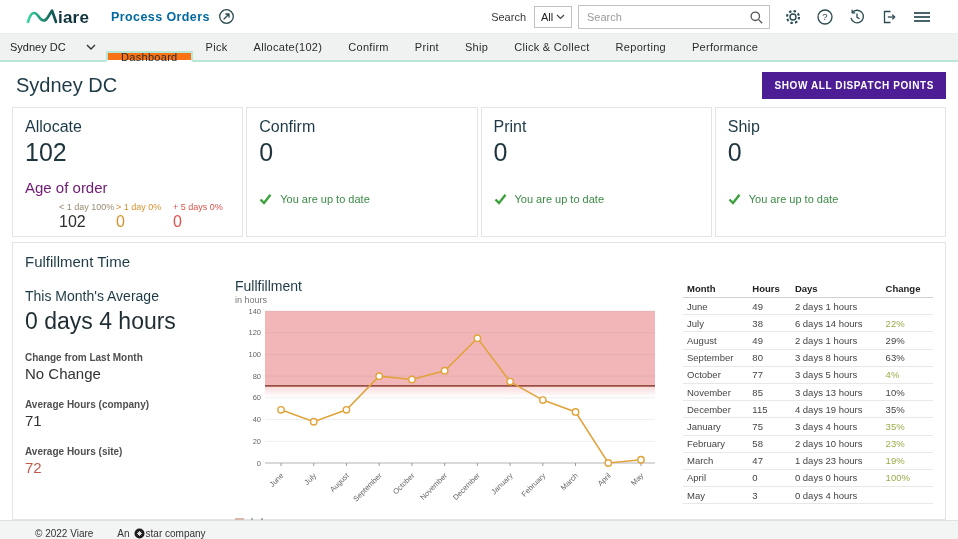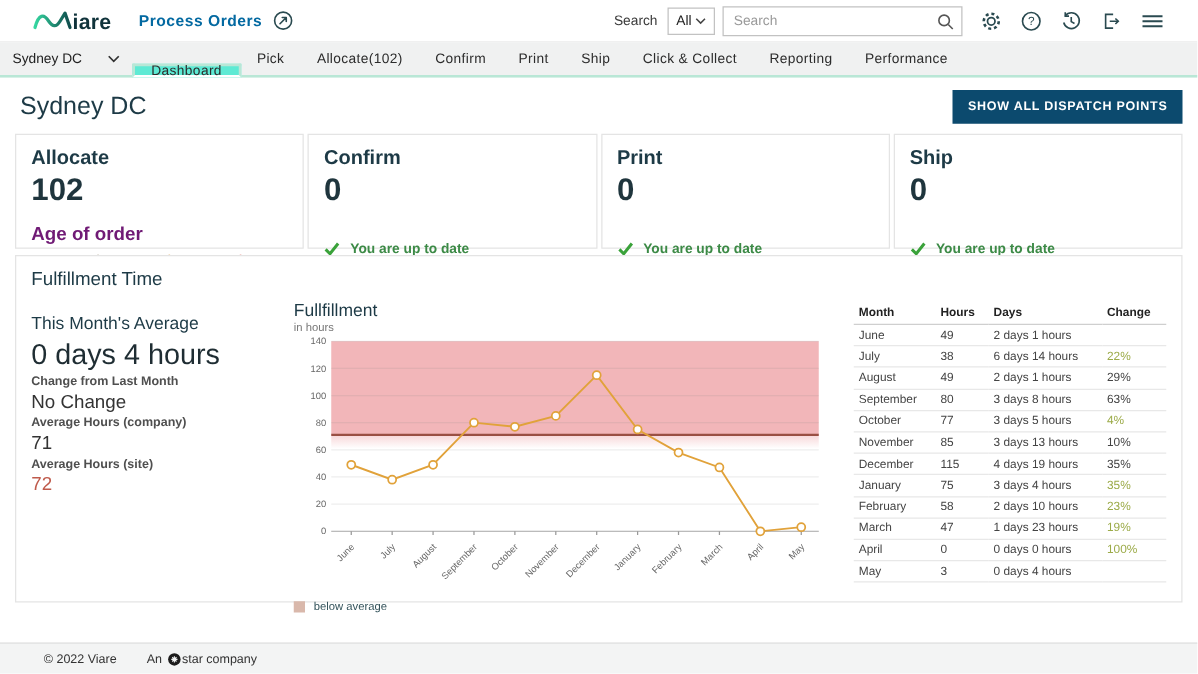--- a/index.html
+++ b/index.html
@@ -29,53 +29,53 @@
   .icon-btn svg { display:block; }
 
   
   .navbar { height:28px; background:#f0f1f1; border-bottom:2px solid #b9e7d6;
     display:flex; align-items:stretch; flex:0 0 auto; }
   .site-select { width:106px; display:flex; align-items:center; justify-content:space-between;
     padding:0 10px; font-size:11px; color:#222; cursor:pointer; }
   .tabs { display:flex; align-items:stretch; }
   .tab { display:flex; align-items:center; padding:0 13px; font-size:11px; color:#2c2c2c;
     letter-spacing:.3px; cursor:pointer; }
-  .tab.active { background:#5eead4; border:2px solid #b9e7d6; border-bottom:2px solid #fff;
+  .tab.active { background:#f97316; border:2px solid #b9e7d6; border-bottom:2px solid #fff;
     margin-bottom:-2px;margin-top:17px; }
 
   
   .title-row { display:flex; align-items:center; padding:10px 12px 8px 16px; flex:0 0 auto; }
   .page-title { font-size:20px; font-weight:400; color:#1d3a46; }
   .title-spacer { flex:1; }
-  .dispatch-btn { background:#0c4a6e; color:#fff; border:none; font-size:10px; font-weight:bold;
+  .dispatch-btn { background:#4c1d95; color:#fff; border:none; font-size:10px; font-weight:bold;
     letter-spacing:.6px; padding:8px 12px; cursor:pointer; font-family:"Liberation Sans", sans-serif; }
 
   
   .cards-row { display:flex; gap:3px; margin:0 12px; flex:0 0 auto; }
-  .card { flex:1; border:1px solid #e4e4e4; background:#fff; height:92px; padding:10px 12px;font-weight:bold; }
+  .card { flex:1; border:1px solid #e4e4e4; background:#fff; height:130px; padding:10px 12px; }
   .card-title { font-size:16px; color:#1d3a46; }
   .card-count { font-size:25px; color:#1f353d; margin-top:2px; }
   .age-title { font-size:15px; color:#701a75; margin-top:12px; }
   .buckets { display:flex; margin-top:6px;margin-left:34px; }
   .bucket { width:33.3%; }
   .bucket-label { font-size:9px; }
   .bucket-value { font-size:16px; margin-top:1px; }
   .status { display:flex; align-items:flex-start; margin-top:26px; }
   .status svg { margin-right:8px; }
   .status span { font-size:11px; }
 
   
   .panel { border:1px solid #e4e4e4; background:#fff; margin:5px 12px 0; padding:10px 12px;
     flex:0 0 auto; height:278px; }
   .panel-title { font-size:15px; color:#1d3a46; }
   .panel-cols { display:flex; margin-top:8px; }
   .stats-col { width:196px; flex:0 0 auto; }
   .stat-label-lg { font-size:14px; color:#1d3a46; }
   .stat-value-xl { font-size:23px; color:#1f2d33; margin-top:4px; }
-  .stat-label-sm { font-size:10px; font-weight:bold; color:#4f4f4f; margin-top:3px; }
+  .stat-label-sm { font-size:10px; font-weight:bold; color:#4f4f4f; margin-top:17px; }
   .stat-value { font-size:15px; color:#333; margin-top:2px; }
   .chart-col { width:448px; flex:0 0 auto; padding-left:14px; }
   .chart-title { font-size:14px; color:#1d3a46; }
   .chart-sub { font-size:9px; color:#777; margin-top:1px; }
   .legend { display:flex; align-items:center; margin-top:2px; }
   .legend-swatch { width:9px; height:9px; margin-right:7px; }
   .legend-label { font-size:9px; color:#33525a; }
   .table-col { flex:1; padding-left:14px; padding-top:2px; }
   table { width:100%; border-collapse:collapse; }
   th { font-size:9.5px; font-weight:bold; color:#222; text-align:left; padding:3px 4px;

